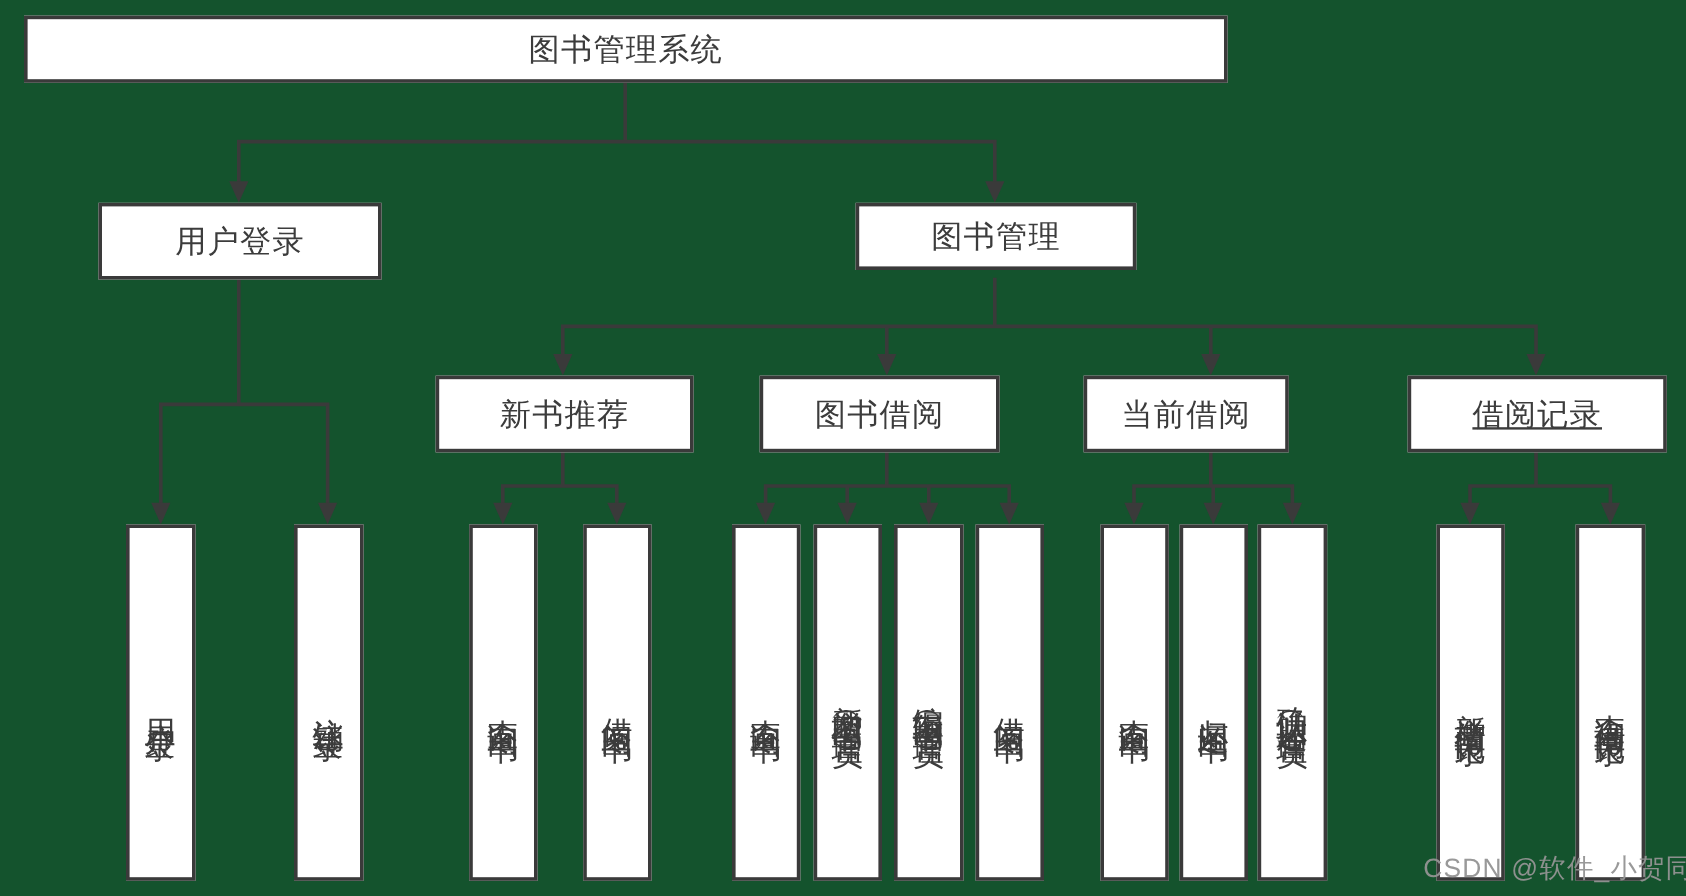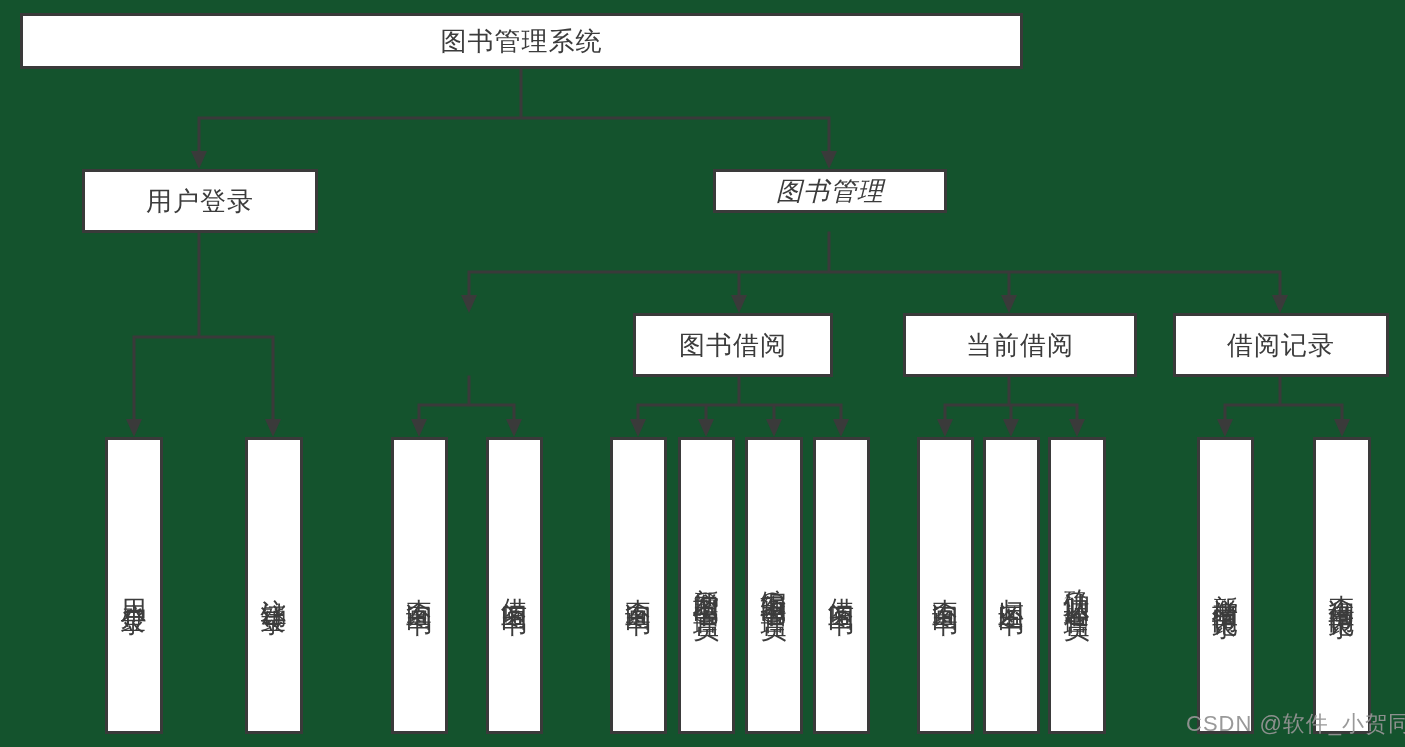--- a/index.html
+++ b/index.html
@@ -103,31 +103,34 @@
     </g>
   </svg>
 
   <div class="node h" style="left:20px; top:13px; width:1003px; height:56px;">
     <span class="label">图书管理系统</span>
   </div>
 
   <div class="node h" style="left:82px; top:169px; width:236px; height:64px;">
     <span class="label">用户登录</span>
   </div>
-  <div class="node h" style="left:713px; top:169px; width:234px; height:44px;font-style:italic;">
+  <div class="node h" style="left:713px; top:169px; width:234px; height:56px;">
     <span class="label">图书管理</span>
   </div>
 
+  <div class="node h" style="left:363px; top:313px; width:215px; height:64px;">
+    <span class="label">新书推荐</span>
+  </div>
   <div class="node h" style="left:633px; top:313px; width:200px; height:64px;">
     <span class="label">图书借阅</span>
   </div>
-  <div class="node h" style="left:903px; top:313px; width:234px; height:64px;">
+  <div class="node h" style="left:903px; top:313px; width:171px; height:64px;">
     <span class="label">当前借阅</span>
   </div>
-  <div class="node h" style="left:1173px; top:313px; width:216px; height:64px;">
+  <div class="node h" style="left:1173px; top:313px; width:216px; height:64px;text-decoration:underline;">
     <span class="label">借阅记录</span>
   </div>
 
   <div class="node leaf" style="left:105px; top:437px; width:58px; height:297px;">
     <span class="label">用户登录</span>
   </div>
   <div class="node leaf" style="left:245px; top:437px; width:58px; height:297px;">
     <span class="label">注销登录</span>
   </div>
 

